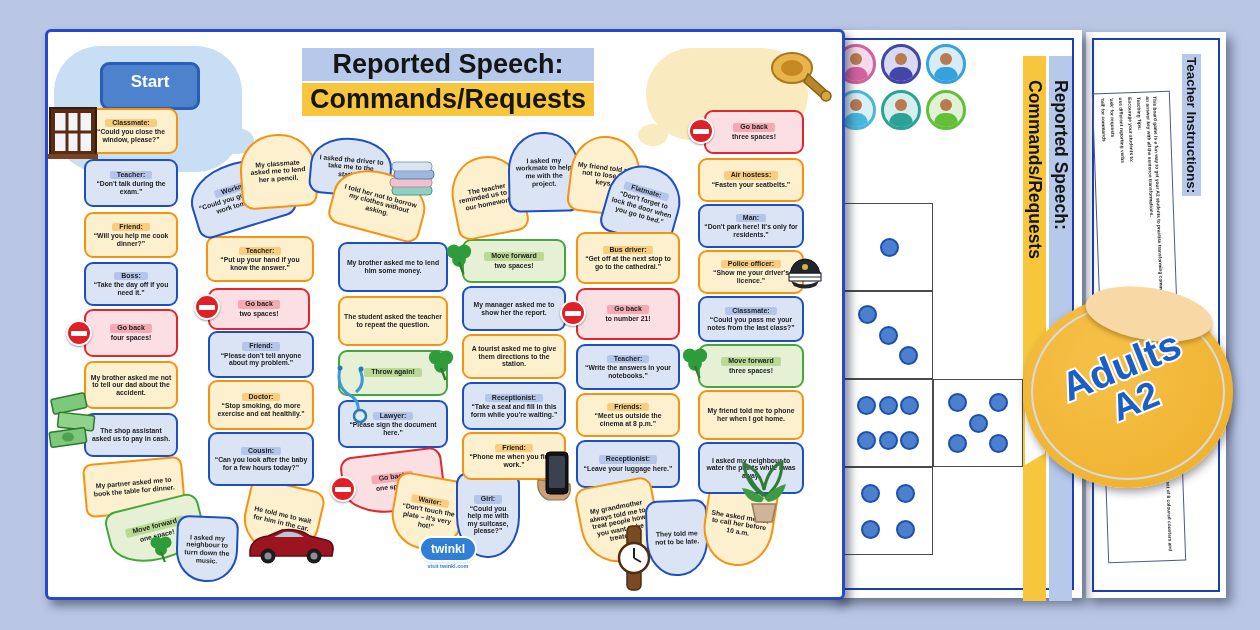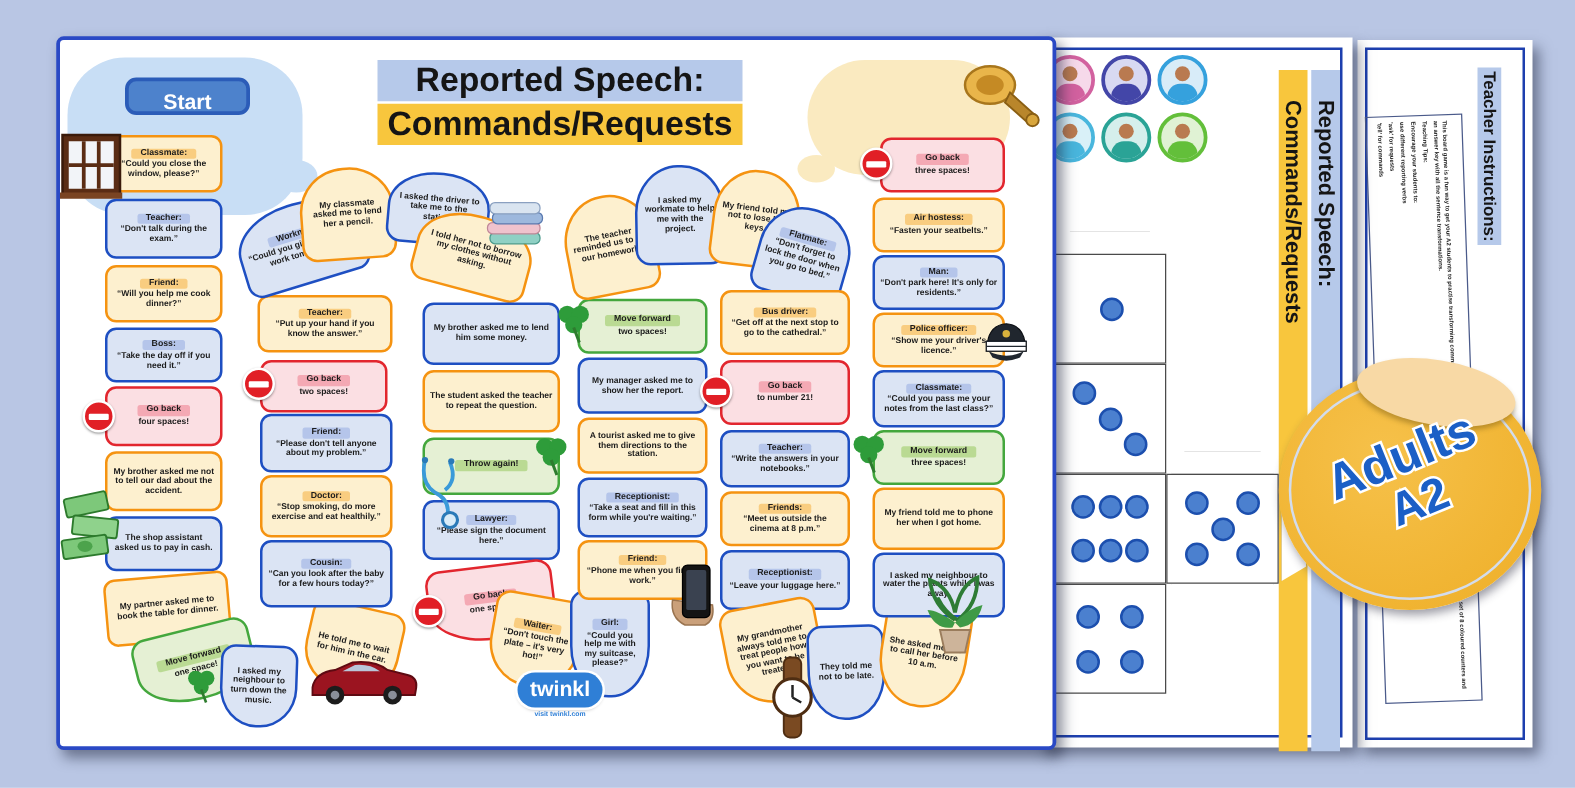--- a/index.html
+++ b/index.html
@@ -9,39 +9,39 @@
   #board{left:45px;top:29px;width:800px;height:571px;border:3px solid #2a49c5;border-radius:6px;z-index:3;box-sizing:border-box;}
   .title{position:absolute;left:195px;top:16px;width:410px;text-align:center;line-height:1.15;}
   .title .t1{display:inline-block;background:#b6c9ea;padding:1px 30px;font-size:27px;font-weight:bold;color:#151515;}
   .title .t2{display:inline-block;background:#f8c63d;padding:1px 8px;font-size:27px;font-weight:bold;color:#151515;margin-top:2px;}
   .bubble{position:absolute;border-radius:46px;}
   #bub-start{left:6px;top:14px;width:188px;height:126px;background:#c8def5;}
   #bub-start:after{content:"";position:absolute;right:-12px;bottom:18px;width:34px;height:26px;background:#c8def5;border-radius:50%;}
   #bub-finish{left:598px;top:16px;width:162px;height:92px;background:#faeac0;}
   #bub-finish:after{content:"";position:absolute;left:-8px;bottom:-6px;width:30px;height:22px;background:#faeac0;border-radius:50%;}
   .bigbtn{position:absolute;border-radius:9px;color:#fff;font-weight:bold;text-align:center;box-sizing:border-box;}
-  #btn-start{left:52px;top:30px;width:100px;height:30px;background:#4d82cc;border:3px solid #2b5cb8;font-size:17px;line-height:34px;}
+  #btn-start{left:52px;top:30px;width:100px;height:48px;background:#4d82cc;border:3px solid #2b5cb8;font-size:17px;line-height:34px;}
   #btn-finish{left:640px;top:30px;width:112px;height:36px;background:#f7a73e;border:3px solid #ef8d0d;font-size:16px;line-height:30px;}
   
   .sp{position:absolute;border-radius:9px;border:2px solid;display:flex;flex-direction:column;align-items:center;justify-content:center;text-align:center;font-weight:bold;color:#1c1c1c;box-sizing:border-box;padding:2px 3px;}
   .sp .hd{display:block;font-size:7px;line-height:8.5px;padding:0 7px;border-radius:2px;margin-bottom:1px;white-space:nowrap;}
   .sp .bd{display:block;font-size:6.8px;line-height:7.6px;padding:0 1px;}
   .y{background:#fdf0cf;border-color:#f59311}.y .hd{background:#f9cd80}
   .b{background:#dbe4f4;border-color:#1e4fc2}.b .hd{background:#b5c5ea}
   .r{background:#fbdfe3;border-color:#e2262e}.r .hd{background:#f4a9b4}
   .g{background:#e5f0d4;border-color:#44a73d}.g .hd{background:#bada93}
   .wt{border-radius:48% 48% 12px 12px;}
   .wb{border-radius:12px 12px 48% 48%;}
   
   .noent{position:absolute;width:26px;height:26px;border-radius:50%;background:#e11f26;border:2px solid #fff;box-shadow:0 1px 2px rgba(0,0,0,.4);z-index:6;box-sizing:border-box;}
   .noent i{position:absolute;left:3px;top:8.5px;width:16px;height:5px;background:#fff;border-radius:1px;}
   .clover{position:absolute;z-index:6;}
   .icon{position:absolute;z-index:5;}
   .twinkl{position:absolute;left:360px;top:506px;width:80px;text-align:center;}
-  .tw-cloud{display:inline-block;background:#2f7fd6;color:#fff;font-weight:bold;font-size:17px;border-radius:14px;padding:4px 10px;box-shadow:0 0 0 2px #fff,0 2px 3px rgba(0,0,0,.25);}
+  .tw-cloud{display:inline-block;background:#2f7fd6;color:#fff;font-weight:bold;font-size:12px;border-radius:14px;padding:4px 10px;box-shadow:0 0 0 2px #fff,0 2px 3px rgba(0,0,0,.25);}
   .tw-tag{display:block;margin-top:3px;font-size:5.5px;color:#2f7fd6;font-weight:bold;}
   
   #dicepage{left:832px;top:30px;width:250px;height:568px;z-index:2;}
   #dicepage .inner{position:absolute;inset:8px;border:2px solid #1d3fae;}
   #tokens{position:absolute;left:4px;top:14px;width:138px;display:flex;flex-wrap:wrap;gap:6px 5px;}
   .token{position:relative;width:40px;height:40px;border-radius:50%;border:3px solid;box-sizing:border-box;overflow:hidden;}
   .t-head{position:absolute;left:11px;top:6px;width:12px;height:12px;border-radius:50%;background:#b97a50;}
   .t-bod{position:absolute;left:5px;top:20px;width:24px;height:16px;border-radius:10px 10px 0 0;}
   .vtitle{position:absolute;left:188px;top:26px;height:545px;writing-mode:vertical-rl;font-weight:bold;font-size:17.5px;color:#151515;}
   .vtitle span{display:block;padding:24px 1px 6px 1px;margin-left:3px;}

